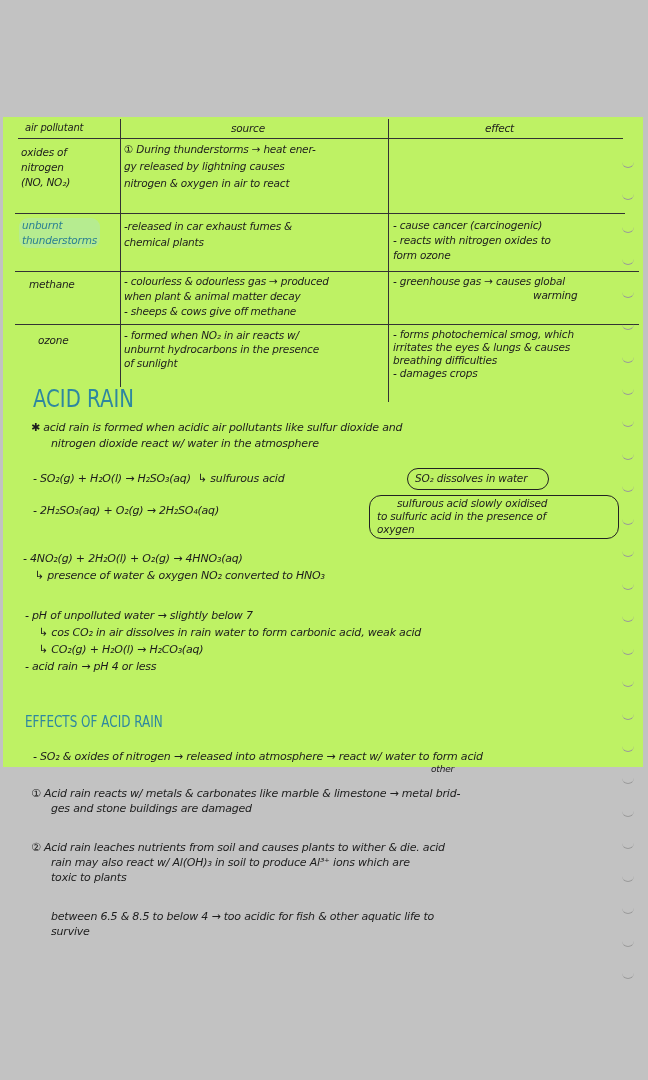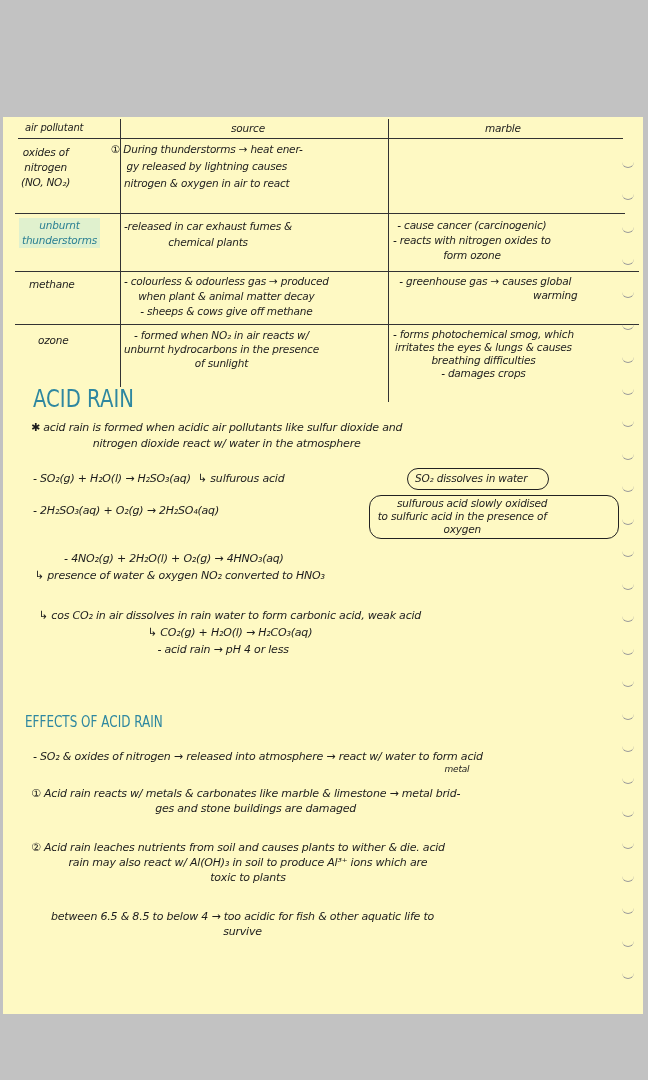--- a/index.html
+++ b/index.html
@@ -6,23 +6,22 @@
   body {
     width: 648px; height: 1080px;
     background: #c2c2c2;
     position: relative;
     overflow: hidden;
     font-family: "DejaVu Sans", sans-serif;
   }
   .paper {
     position: absolute;
     left: 3px; top: 117px;
-    width: 640px; height: 897px;
-    background: #fef9c3;
-    text-align: center;
+    width: 640px; height: 650px;
+    background: #bef264;
   }
   .ink {
     position: absolute;
     color: #1c1c1c;
     font-family: "DejaVu Sans", sans-serif;
     font-size: 10.5px;
     line-height: 14px;
     letter-spacing: -0.2px;
     font-style: italic;
     white-space: nowrap;
@@ -31,21 +30,21 @@
   .heading {
     position: absolute;
     color: #2e87a0;
     font-family: "DejaVu Sans", sans-serif;
     font-weight: normal;
     letter-spacing: 0px;
     white-space: nowrap;
   }
   .hline { position: absolute; height: 1px; background: #333; }
   .vline { position: absolute; width: 1px; background: #333; }
-  .hl { background: rgba(170, 225, 225, 0.35); }
+  .hl { background: rgba(170, 225, 225, 0.35); border-radius: 9px; }
   .ring {
     position: absolute;
     width: 12px; height: 6px;
     border-bottom: 1.5px solid #9a9a9a;
     border-radius: 0 0 8px 8px;
   }
   .box {
     position: absolute;
     border: 1.2px solid #222;
     border-radius: 12px;
@@ -58,29 +57,29 @@
 
   <div class="hline" style="left:15px; top:21px; width:605px;"></div>
   <div class="hline" style="left:12px; top:96px; width:610px;"></div>
   <div class="hline" style="left:12px; top:154px; width:624px;"></div>
   <div class="hline" style="left:12px; top:207px; width:624px;"></div>
   <div class="vline" style="left:117px; top:2px; height:268px;"></div>
   <div class="vline" style="left:385px; top:2px; height:283px;"></div>
 
   <div class="ink" style="left:22px; top:4px; font-size:10px;">air pollutant</div>
   <div class="ink" style="left:228px; top:4px;">source</div>
-  <div class="ink" style="left:482px; top:4px;">marble</div>
+  <div class="ink" style="left:482px; top:4px;">effect</div>
 
   <div>
     <div class="ink" style="left:18px; top:28px; line-height:15px;">
       <div>oxides of</div>
       <div>nitrogen</div>
       <div>(NO, NO₂)</div>
     </div>
-    <div class="ink" style="left:108px; top:24px; line-height:17px;font-style:italic;">
+    <div class="ink" style="left:121px; top:24px; line-height:17px;font-style:italic;">
       <div>① During thunderstorms → heat ener-</div>
       <div>gy released by lightning causes</div>
       <div>nitrogen &amp; oxygen in air to react</div>
     </div>
   </div>
 
   <div>
     <div class="ink blue hl" style="left:16px; top:101px; line-height:15px; padding:0 3px;">
       <div>unburnt</div>
       <div>thunderstorms</div>
@@ -151,30 +150,31 @@
     <div>to sulfuric acid in the presence of</div>
     <div>oxygen</div>
   </div>
 
   <div class="ink" style="left:20px; top:422px; font-size:11px; line-height:17px;margin-top:11px;">
     <div>- 4NO₂(g) + 2H₂O(l) + O₂(g) → 4HNO₃(aq)</div>
     <div style="padding-left:12px;">↳ presence of water &amp; oxygen NO₂ converted to HNO₃</div>
   </div>
 
   <div class="ink" style="left:22px; top:490px; font-size:11px; line-height:17px;">
+    <div>- pH of unpolluted water → slightly below 7</div>
     <div style="padding-left:14px;">↳ cos CO₂ in air dissolves in rain water to form carbonic acid, weak acid</div>
     <div style="padding-left:14px;">↳ CO₂(g) + H₂O(l) → H₂CO₃(aq)</div>
     <div>- acid rain → pH 4 or less</div>
   </div>
 
   <div class="heading" style="left:22px; top:596px; font-size:15px; transform:scaleX(0.8); transform-origin:left;">EFFECTS OF ACID RAIN</div>
 
   <div class="ink" style="left:30px; top:634px; font-size:11px; line-height:12px;">
     <div>- SO₂ &amp; oxides of nitrogen → released into atmosphere → react w/ water to form acid</div>
-    <div style="padding-left:398px; font-size:9px;">metal</div>
+    <div style="padding-left:398px; font-size:9px;">other</div>
   </div>
 
   <div class="ink" style="left:28px; top:669px; font-size:11px; line-height:15px;">
     <div>① Acid rain reacts w/ metals &amp; carbonates like marble &amp; limestone → metal brid-</div>
     <div style="padding-left:20px;">ges and stone buildings are damaged</div>
   </div>
 
   <div class="ink" style="left:28px; top:723px; font-size:11px; line-height:15px;">
     <div>② Acid rain leaches nutrients from soil and causes plants to wither &amp; die. acid</div>
     <div style="padding-left:20px;">rain may also react w/ Al(OH)₃ in soil to produce Al³⁺ ions which are</div>

